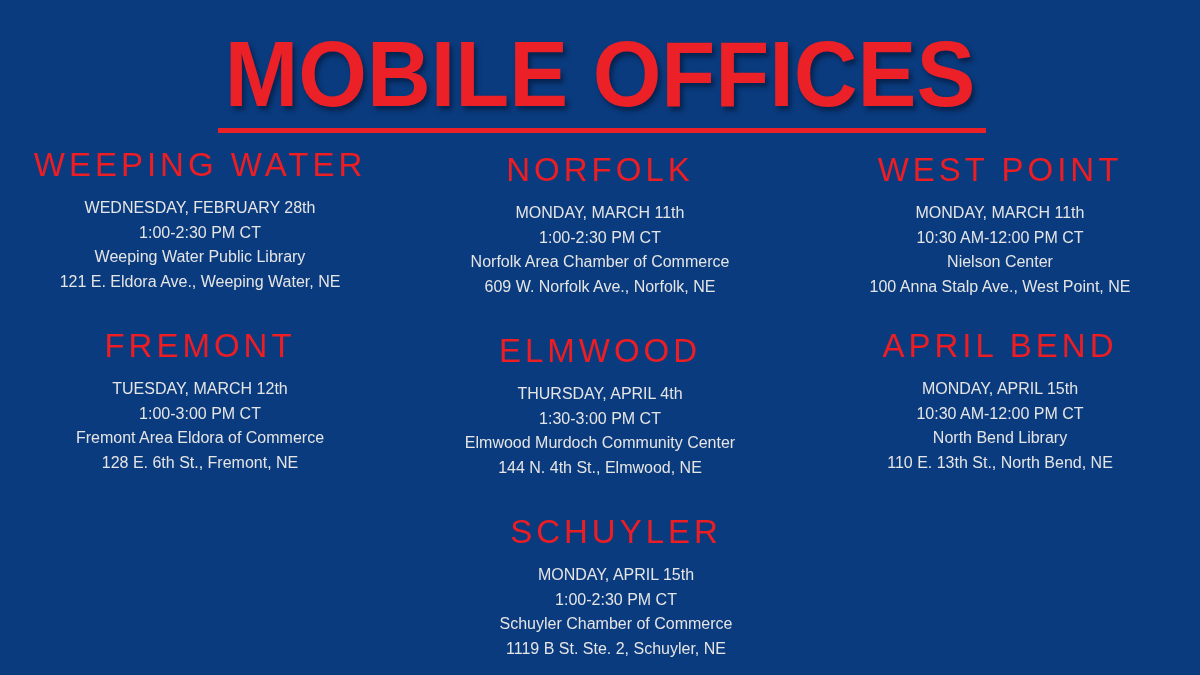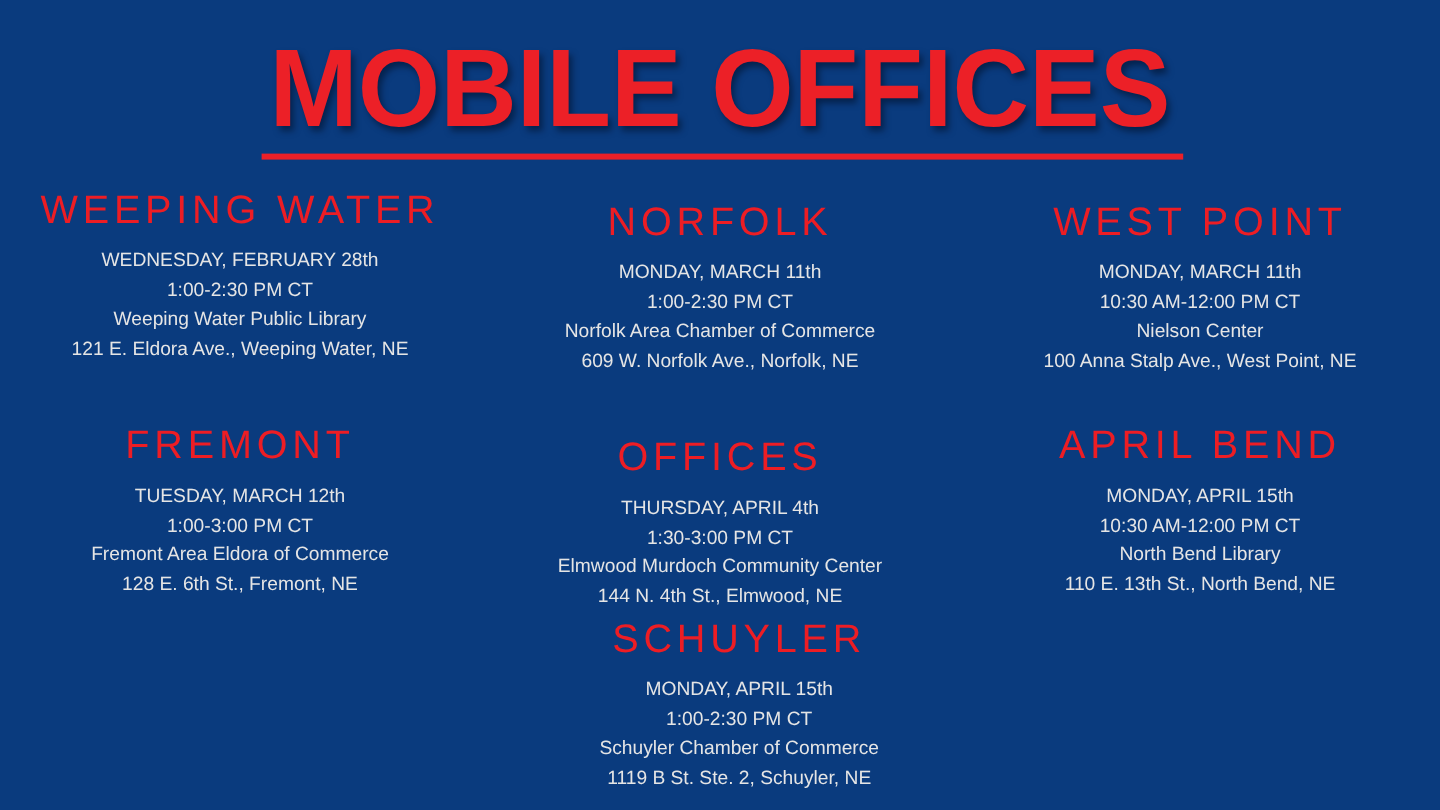--- a/index.html
+++ b/index.html
@@ -54,33 +54,32 @@
   
   .grid {
     position: absolute;
     top: 146px;
     left: 0;
     width: 1200px;
   }
   .row {
     display: flex;
     width: 1200px;
-    align-items: center;
   }
   .row-two {
     margin-top: 28px;
   }
   .cell {
     width: 400px;
     box-sizing: border-box;
     text-align: center;
   }
   
   .nudge-up { margin-top: 0px; }
-  .nudge-down { margin-top: 20px; }
+  .nudge-down { margin-top: 5px; }
 
   .city-name {
     display: block;
     font-family: "Liberation Sans", sans-serif;
     font-weight: normal;
     font-size: 33px;
     line-height: 38px;
     letter-spacing: 4px;
     color: #ed1d24;
     white-space: nowrap;
@@ -159,21 +158,21 @@
         <span class="city-name">FREMONT</span>
         <div class="details">
           <span class="detail-line">TUESDAY, MARCH 12th</span>
           <span class="detail-line">1:00-3:00 PM CT</span>
           <span class="detail-line">Fremont Area Eldora of Commerce</span>
           <span class="detail-line">128 E. 6th St., Fremont, NE</span>
         </div>
       </div>
 
       <div class="cell nudge-down">
-        <span class="city-name">OFFICES</span>
+        <span class="city-name">ELMWOOD</span>
         <div class="details">
           <span class="detail-line">THURSDAY, APRIL 4th</span>
           <span class="detail-line">1:30-3:00 PM CT</span>
           <span class="detail-line">Elmwood Murdoch Community Center</span>
           <span class="detail-line">144 N. 4th St., Elmwood, NE</span>
         </div>
       </div>
 
       <div class="cell nudge-up">
         <span class="city-name">APRIL BEND</span>

